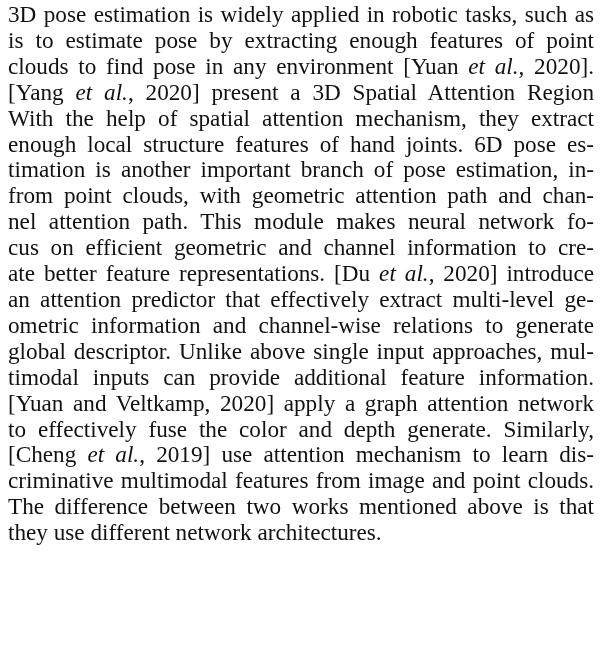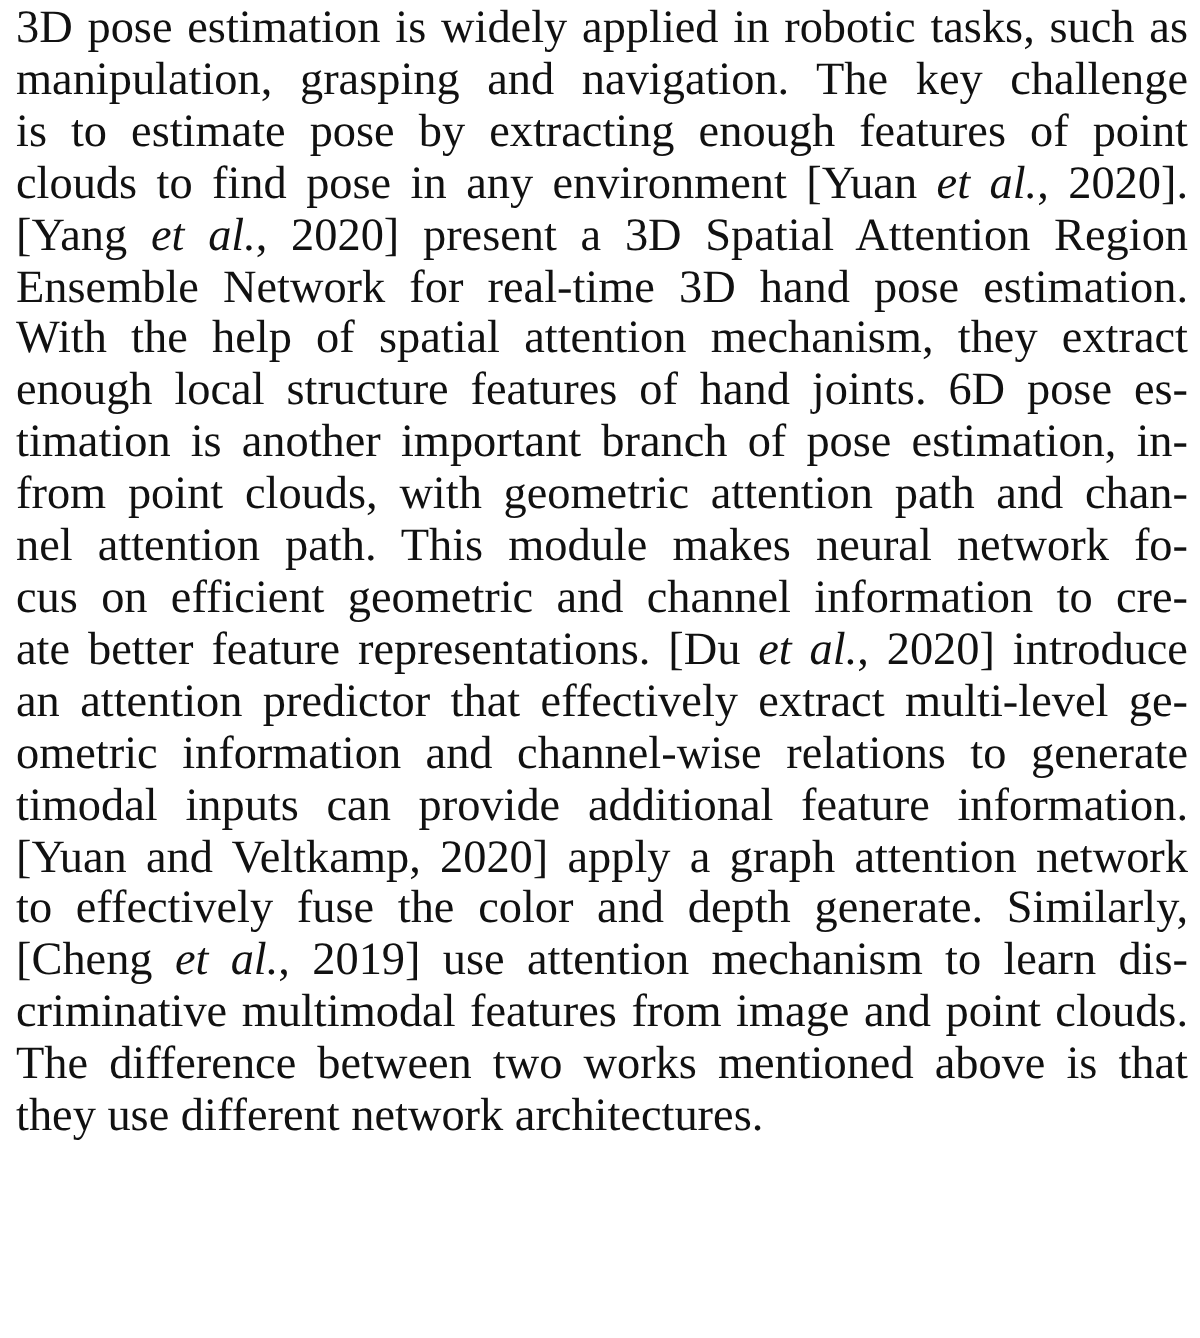--- a/index.html
+++ b/index.html
@@ -14,34 +14,33 @@
   }
   .line { display: block; white-space: nowrap; text-align: justify; text-align-last: justify; }
   .line.last { text-align-last: left; }
   em { font-style: italic; }
 </style>
 </head>
 <body>
 
 <div class="para" id="para">
     <span class="line">3D pose estimation is widely applied in robotic tasks, such as</span>
-    <span class="line">manipulation, grasping and navigation.  The key challenge</span>
     <span class="line">is to estimate pose by extracting enough features of point</span>
     <span class="line">clouds to find pose in any environment [Yuan <em>et al.</em>, 2020].</span>
     <span class="line">[Yang <em>et al.</em>, 2020] present a 3D Spatial Attention Region</span>
-    <span class="line">Ensemble Network for real-time 3D hand pose estimation.</span>
     <span class="line">With the help of spatial attention mechanism, they extract</span>
     <span class="line">enough local structure features of hand joints.  6D pose es-</span>
     <span class="line">timation is another important branch of pose estimation, in-</span>
     <span class="line">from point clouds, with geometric attention path and chan-</span>
     <span class="line">nel attention path.  This module makes neural network fo-</span>
     <span class="line">cus on efficient geometric and channel information to cre-</span>
     <span class="line">ate better feature representations. [Du <em>et al.</em>, 2020] introduce</span>
     <span class="line">an attention predictor that effectively extract multi-level ge-</span>
     <span class="line">ometric information and channel-wise relations to generate</span>
+    <span class="line">global descriptor. Unlike above single input approaches, mul-</span>
     <span class="line">timodal inputs can provide additional feature information.</span>
     <span class="line">[Yuan and Veltkamp, 2020] apply a graph attention network</span>
     <span class="line">to effectively fuse the color and depth generate.  Similarly,</span>
     <span class="line">[Cheng <em>et al.</em>, 2019] use attention mechanism to learn dis-</span>
     <span class="line">criminative multimodal features from image and point clouds.</span>
     <span class="line">The difference between two works mentioned above is that</span>
     <span class="line last">they use different network architectures.</span>
   </div>
 
 </body></html>

